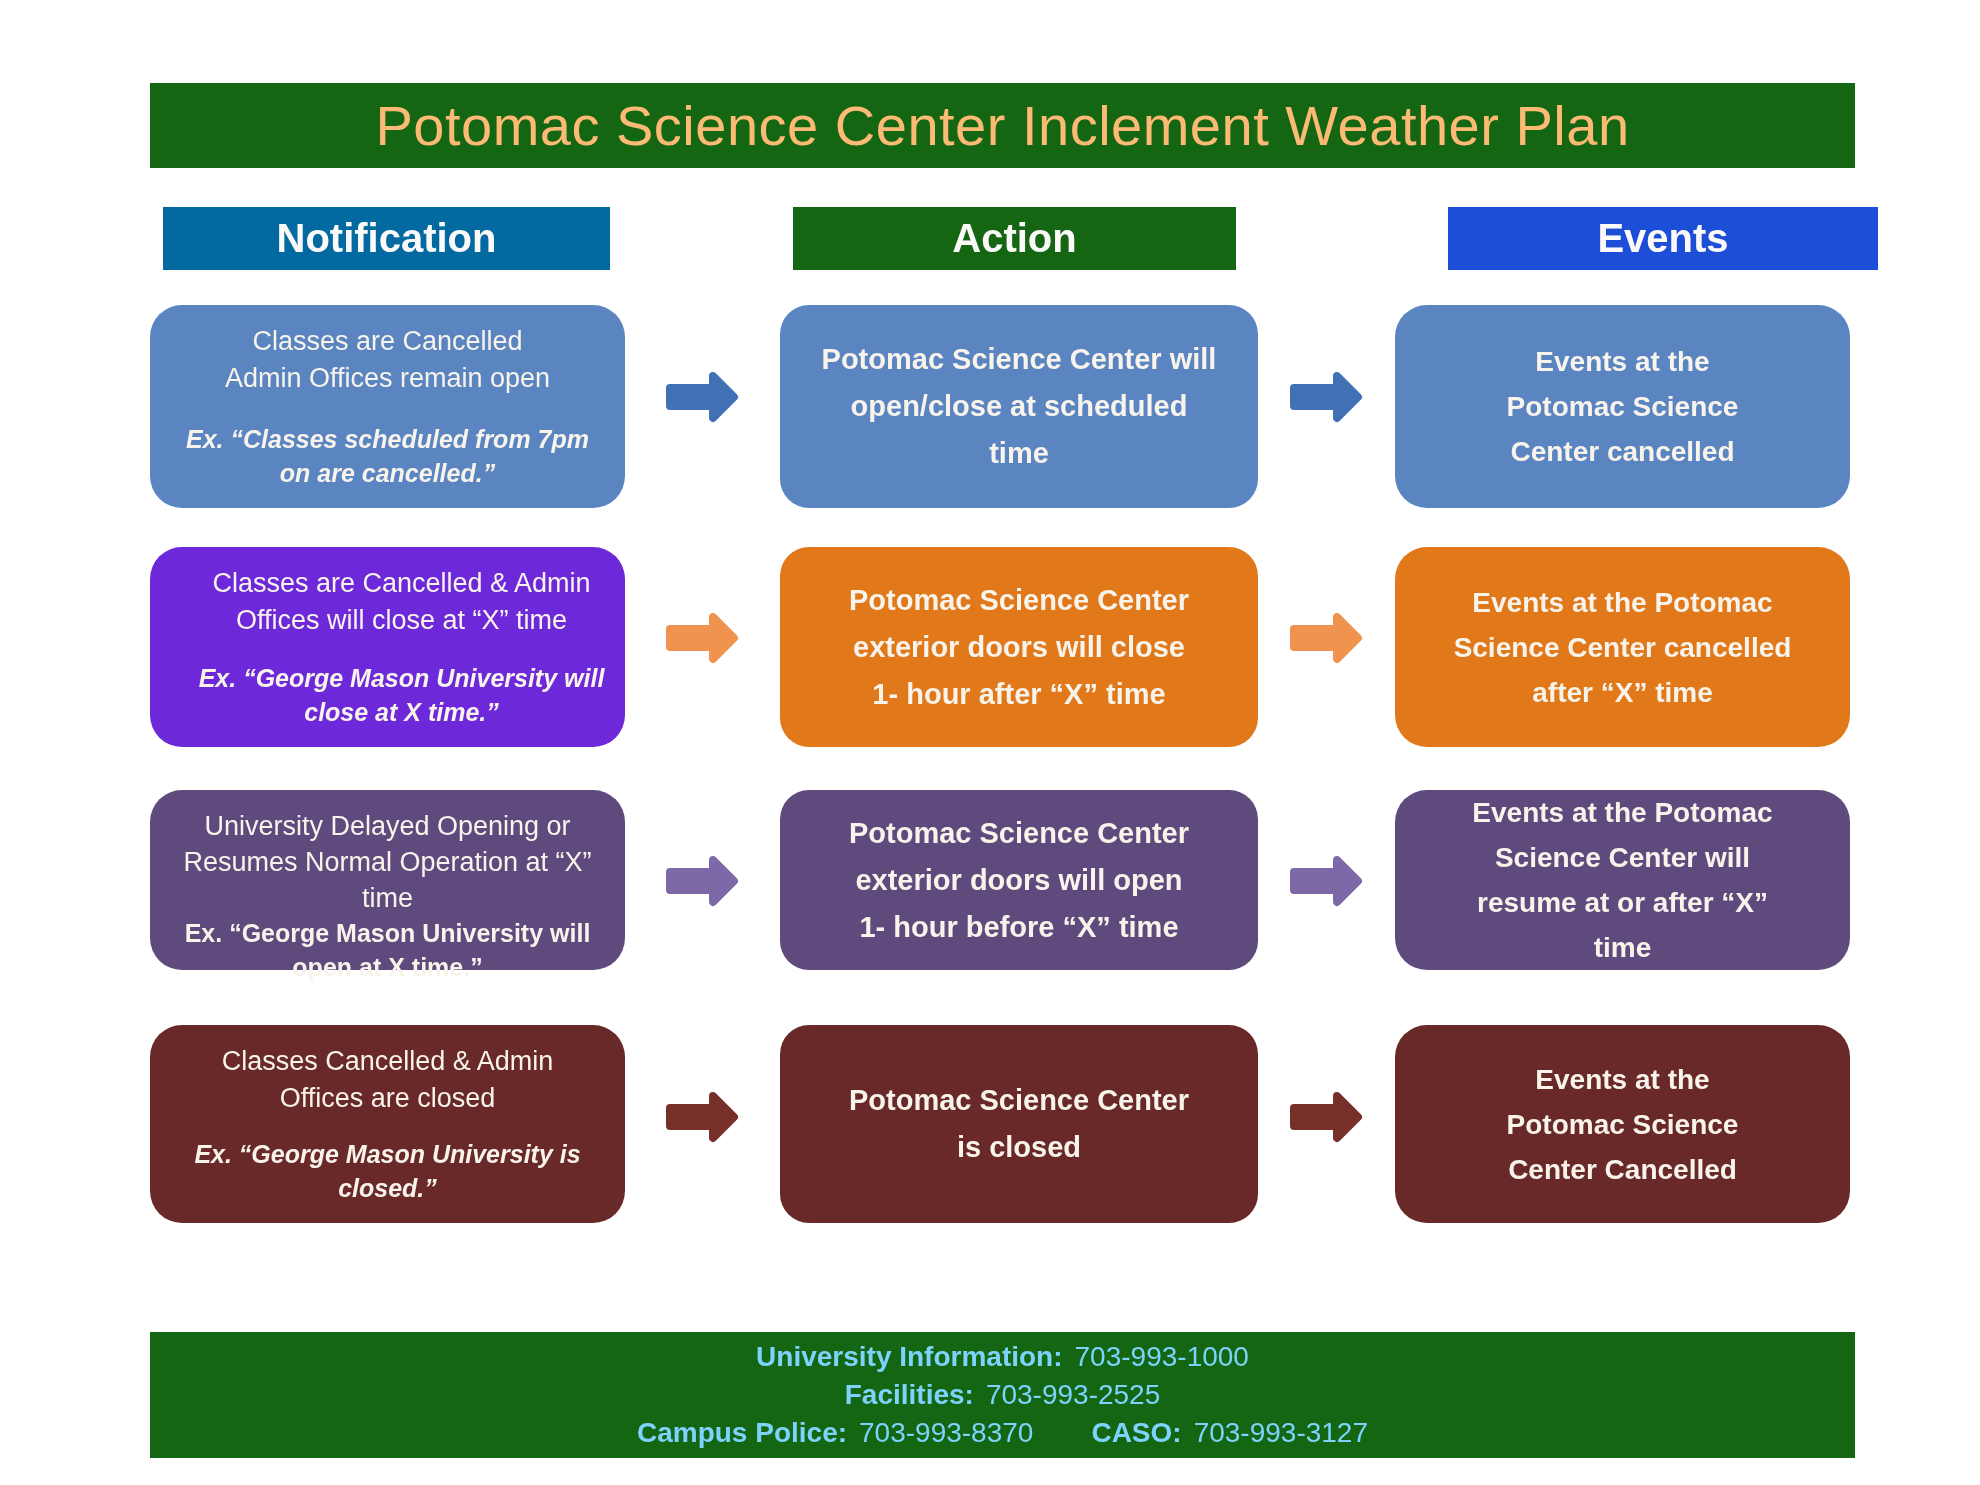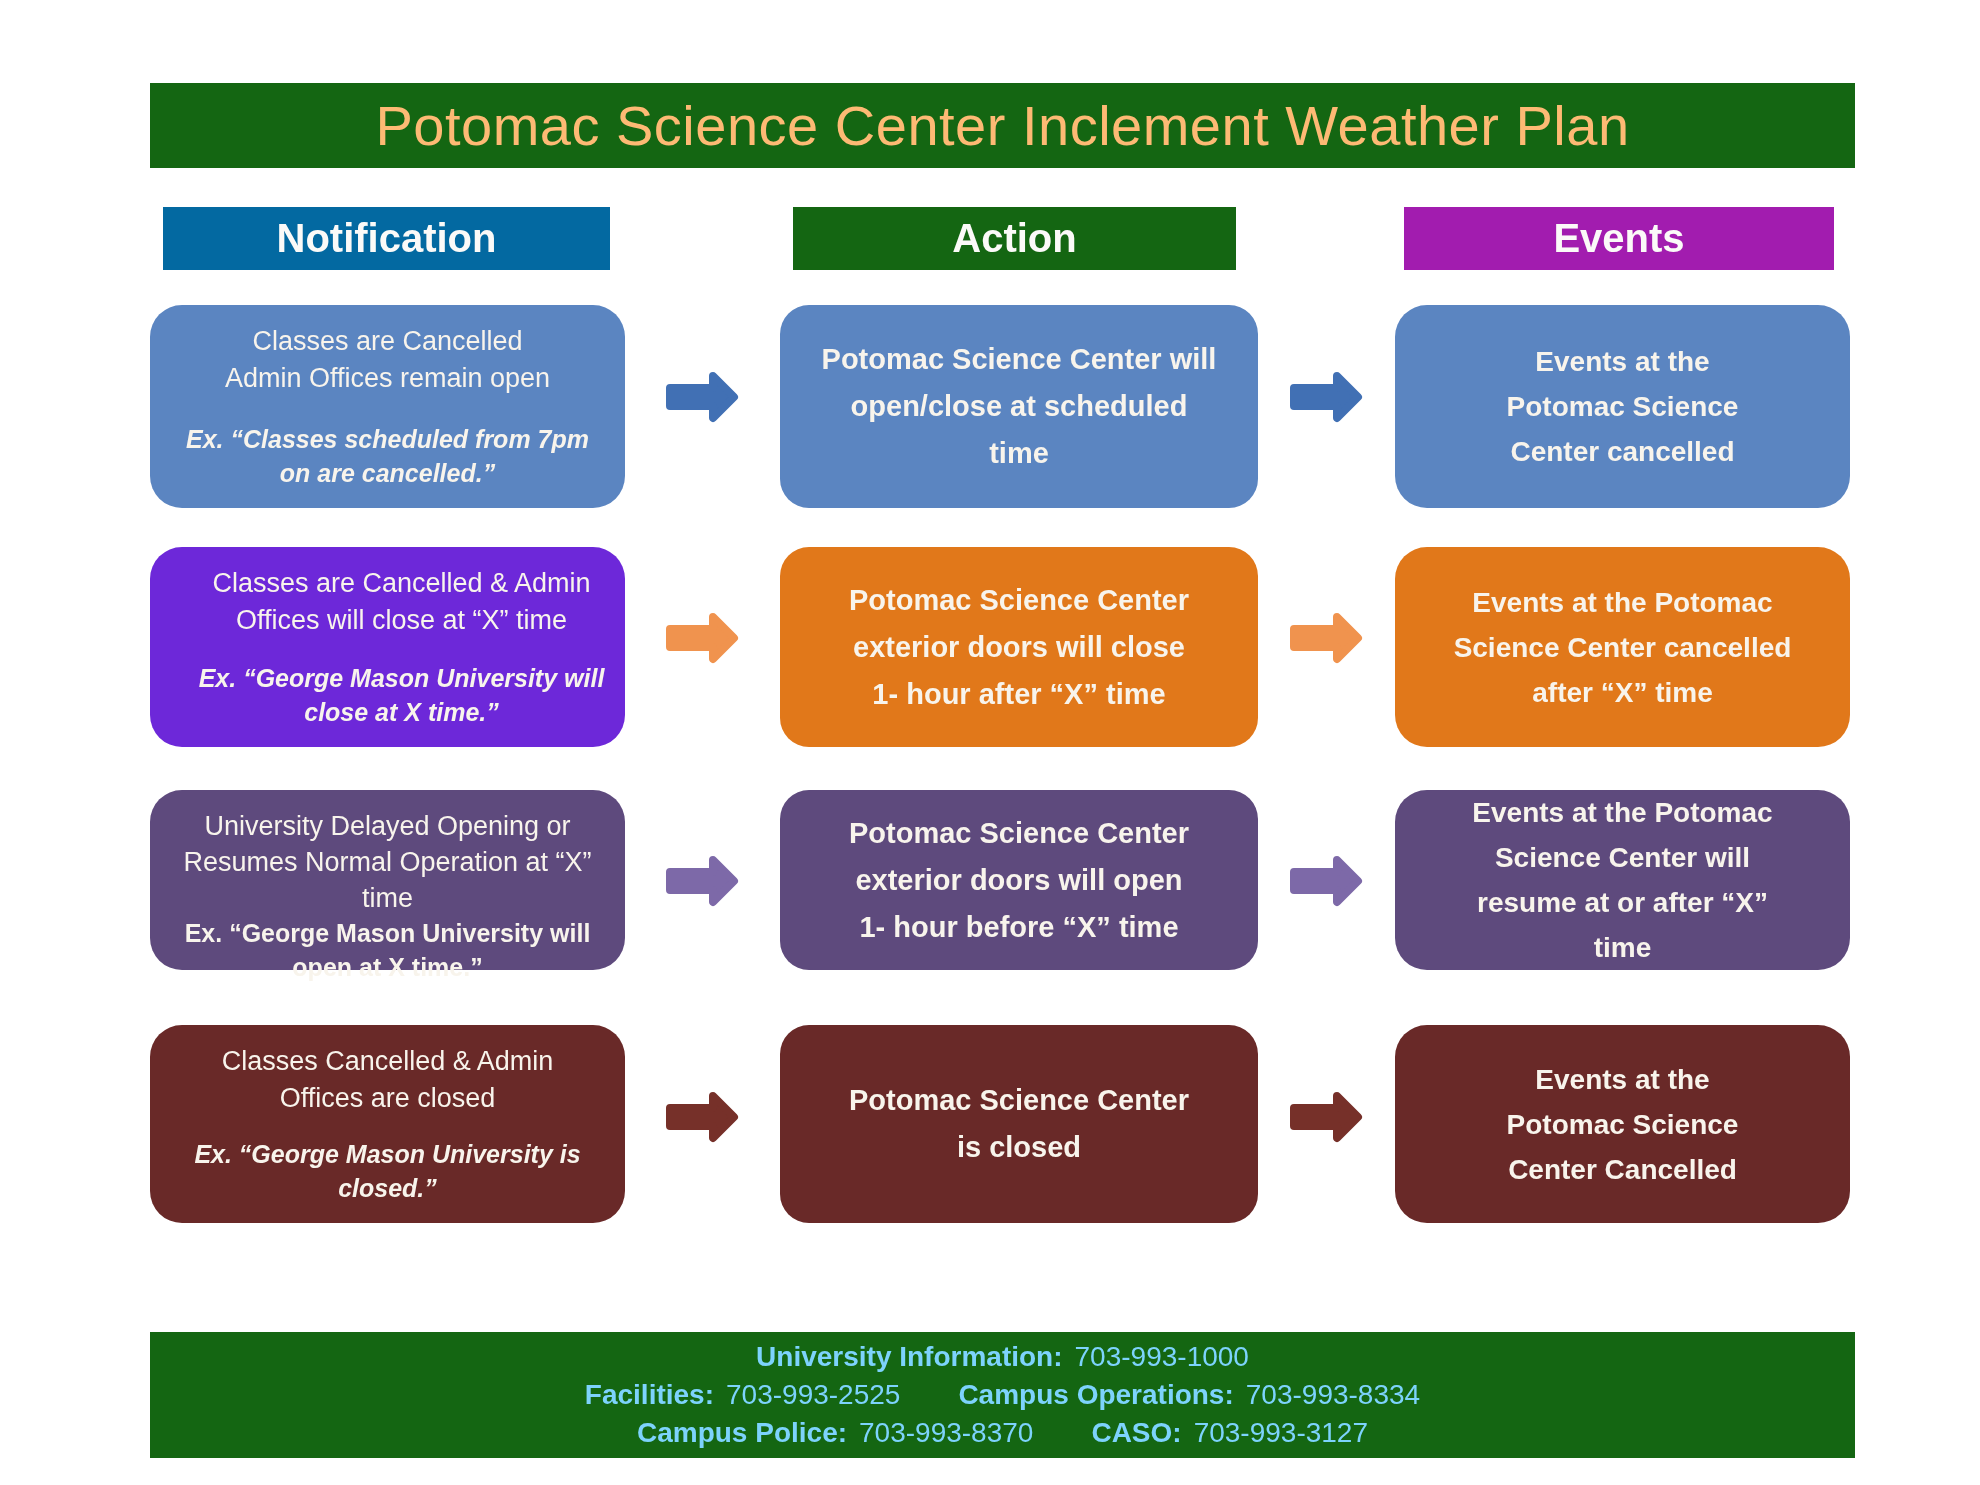--- a/index.html
+++ b/index.html
@@ -70,21 +70,21 @@
   <div class="banner" style="background-color: rgb(20, 102, 18);">
     <span>Potomac Science Center Inclement Weather Plan</span>
   </div>
 
   <div class="col-header" id="hdr-notification" style="background-color: #0369a1;">
     <span>Notification</span>
   </div>
   <div class="col-header" id="hdr-action" style="background-color: rgb(20, 102, 18);">
     <span>Action</span>
   </div>
-  <div class="col-header" id="hdr-events" style="background-color: #a21caf;">
+  <div class="col-header" id="hdr-events" style="background-color: #1d4ed8; margin-left: 44px;">
     <span>Events</span>
   </div>
 
   <div class="box note-box r1" style="background-color: rgb(91, 133, 193);">
     <div class="note-main">Classes are Cancelled
 Admin Offices remain open</div>
     <div class="note-ex">Ex. “Classes scheduled from 7pm
 on are cancelled.”</div>
   </div>
   <svg class="arrow a-col1 a-r1" viewBox="0 0 78 58">
@@ -179,24 +179,20 @@
       <span class="f-group">
         <span class="f-label">University Information:</span>
         <span class="f-value">703-993-1000</span>
       </span>
     </div>
     <div class="footer-line">
       <span class="f-group">
         <span class="f-label">Facilities:</span>
         <span class="f-value">703-993-2525</span>
       </span>
-      <span class="f-group">
-        <span class="f-label">Campus Operations:</span>
-        <span class="f-value">703-993-8334</span>
-      </span>
     </div>
     <div class="footer-line">
       <span class="f-group">
         <span class="f-label">Campus Police:</span>
         <span class="f-value">703-993-8370</span>
       </span>
       <span class="f-group">
         <span class="f-label">CASO:</span>
         <span class="f-value">703-993-3127</span>
       </span>

